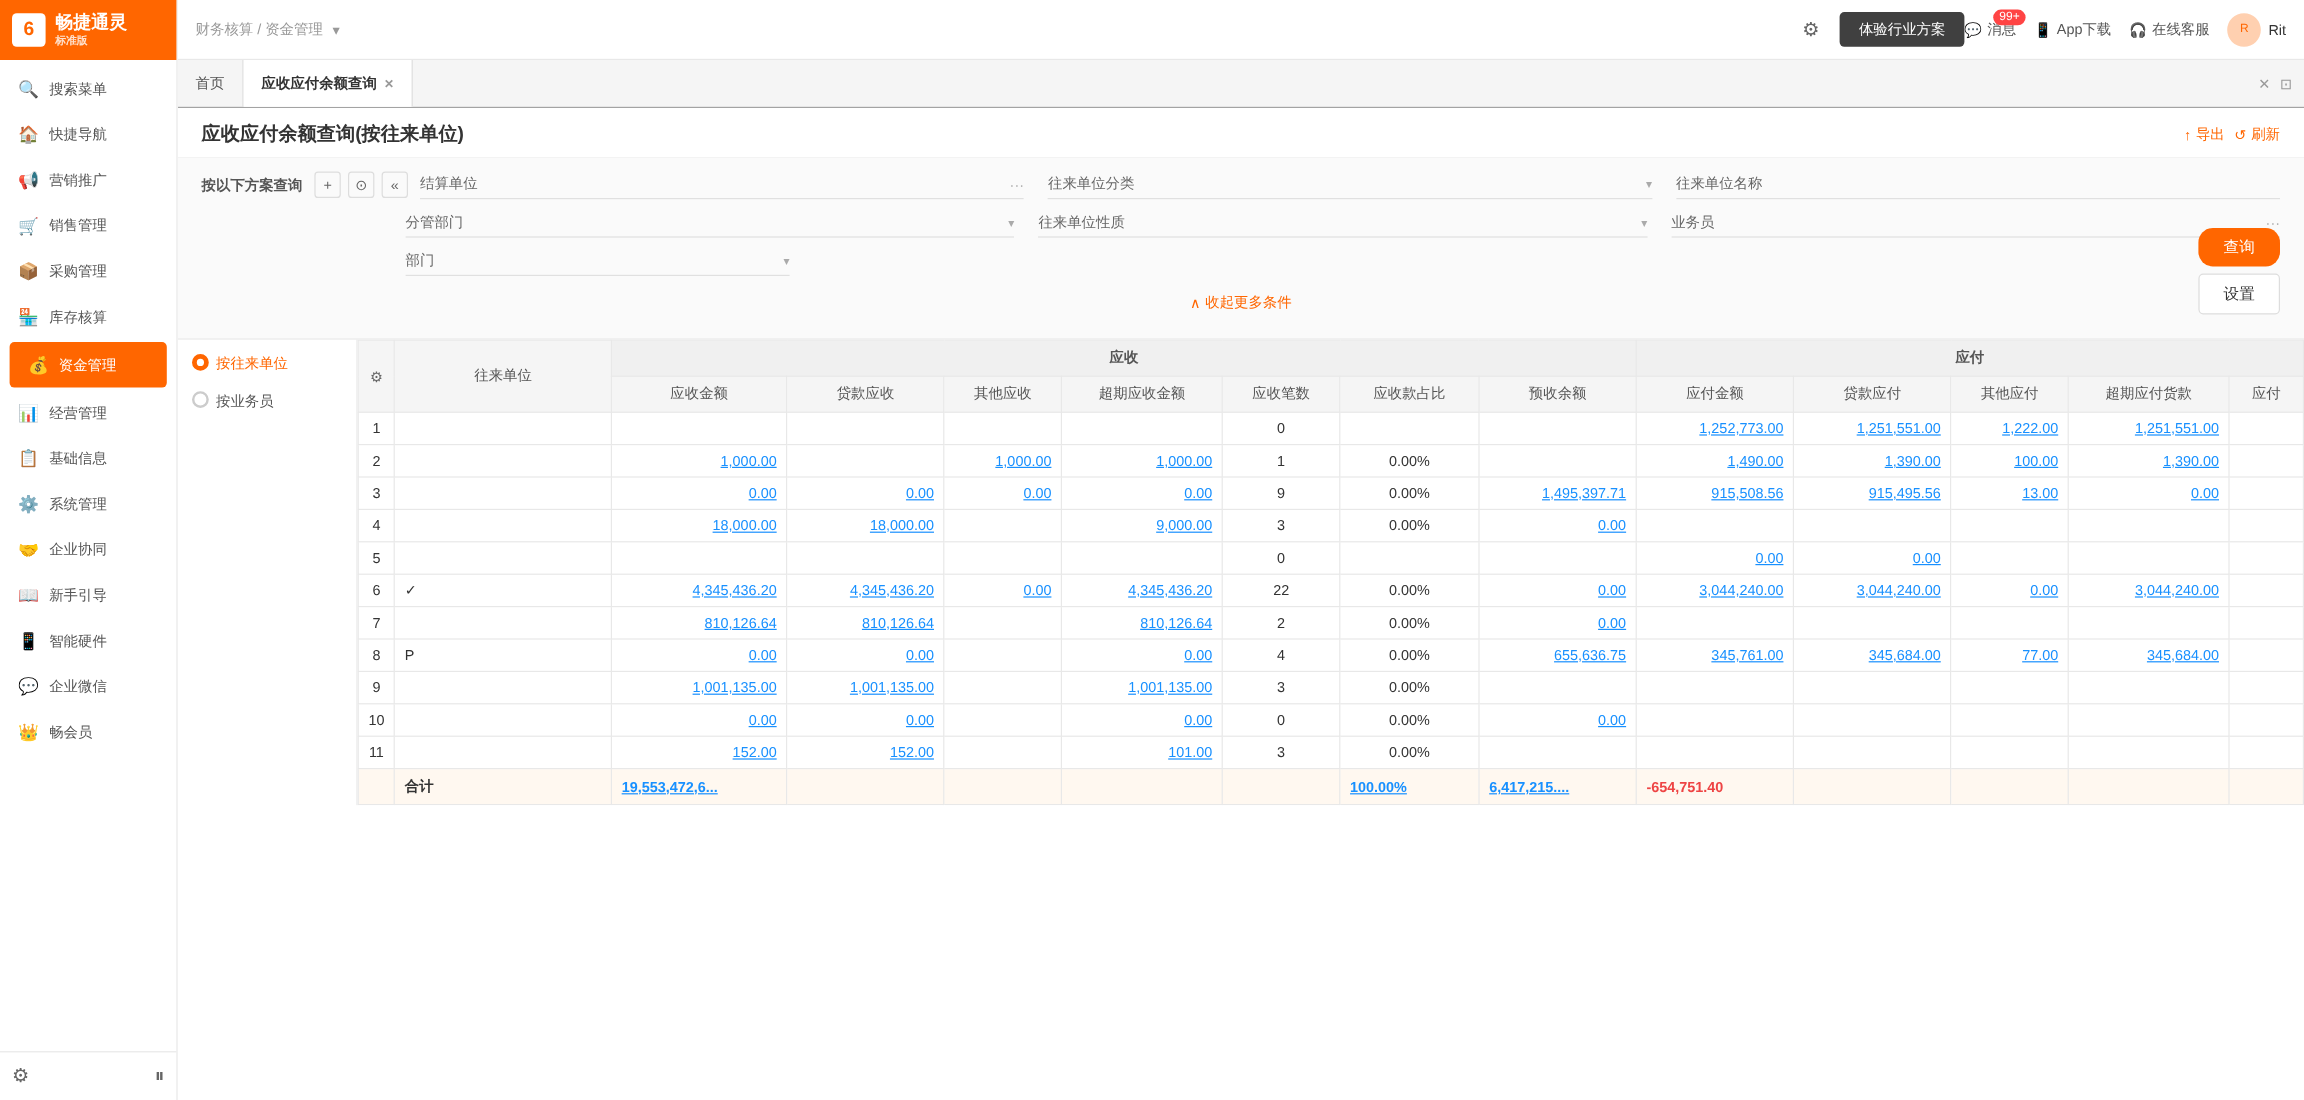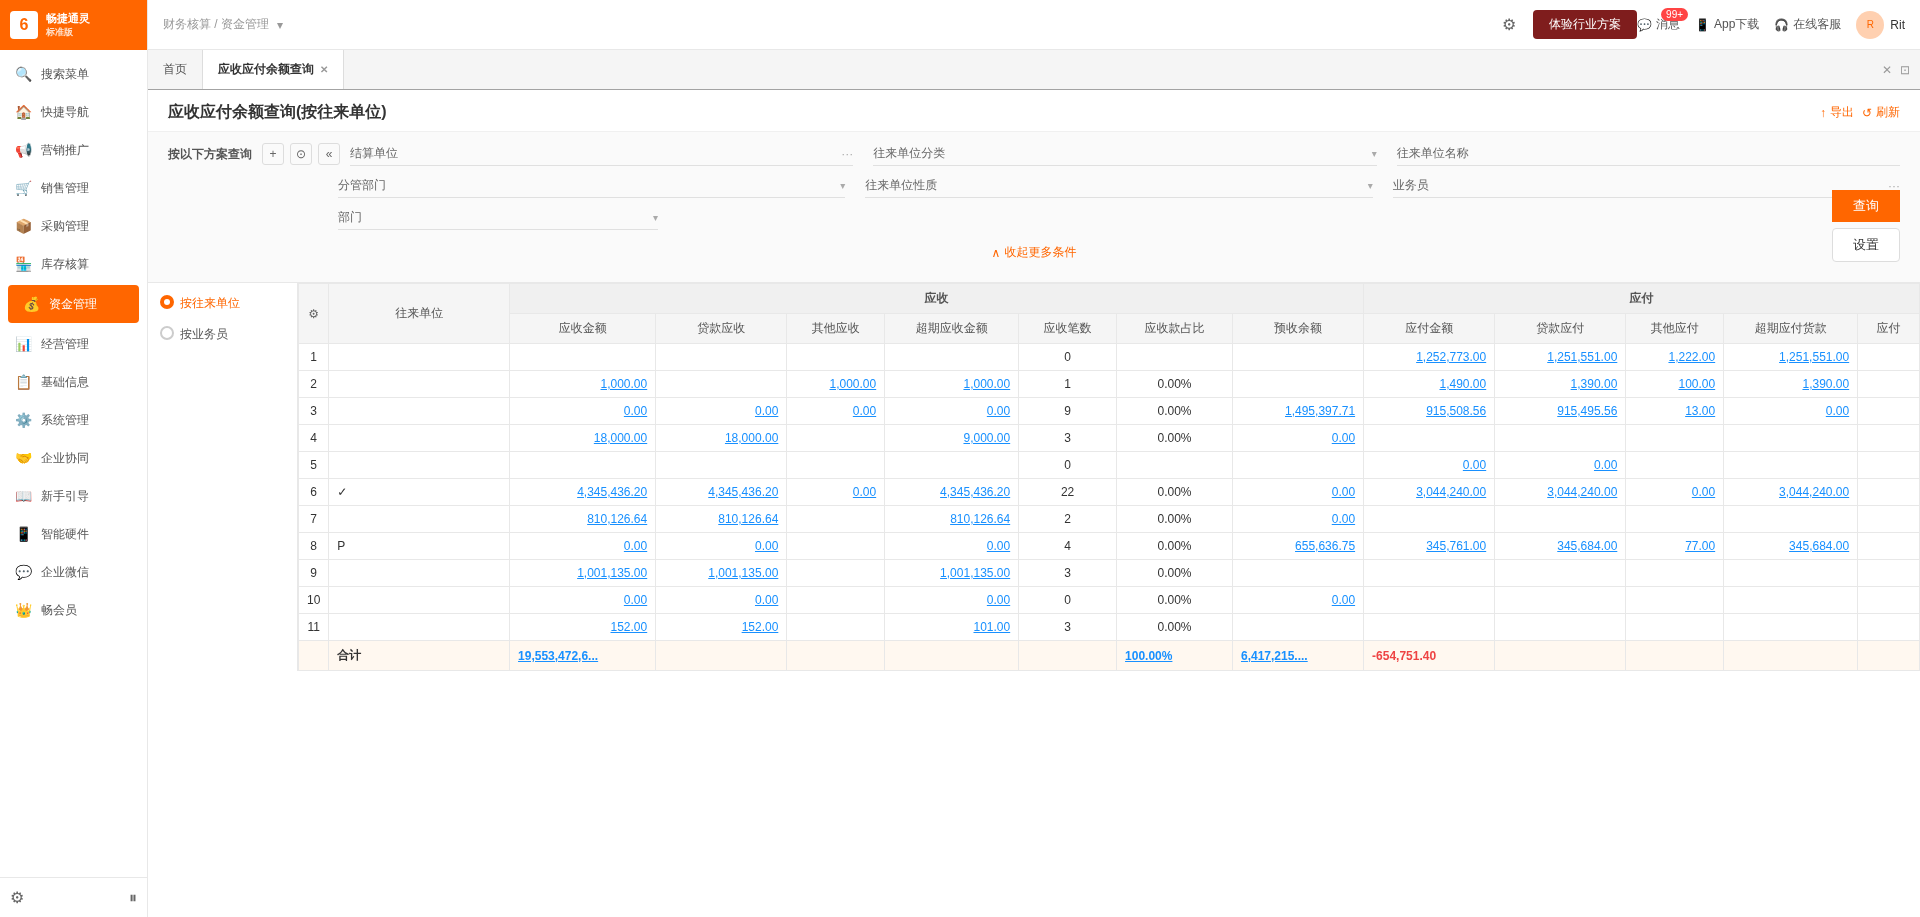--- a/index.html
+++ b/index.html
@@ -13,21 +13,21 @@
     }
     .sidebar-logo {
       height: 50px; background: #ff6600; display: flex; align-items: center; padding: 0 10px;
       color: #fff; font-size: 14px; font-weight: bold;
     }
     .sidebar-logo .logo-icon {
       width: 28px; height: 28px; background: #fff; border-radius: 4px;
       display: flex; align-items: center; justify-content: center;
       color: #ff6600; font-size: 16px; font-weight: bold; margin-right: 8px;
     }
-    .sidebar-logo .logo-text { font-size: 11px; line-height: 1.3; }
+    .sidebar-logo .logo-text { font-size: 15px; line-height: 1.3; }
     .sidebar-logo .logo-sub { font-size: 9px; opacity: 0.8; }
     .sidebar-menu { flex: 1; overflow-y: auto; padding: 5px 0; }
     .sidebar-item {
       display: flex; align-items: center; padding: 10px 15px; cursor: pointer;
       color: #555; transition: background 0.2s;
     }
     .sidebar-item.active { background: #ff6600; color: #fff; border-radius: 4px; margin: 2px 8px; }
     .sidebar-item .icon { width: 18px; height: 18px; margin-right: 8px; display: flex; align-items: center; justify-content: center; font-size: 14px; }
     .sidebar-item .label { font-size: 12px; }
     .sidebar-bottom {
@@ -40,21 +40,21 @@
       position: fixed; left: 148px; top: 0; right: 0; height: 50px;
       background: #fff; border-bottom: 1px solid #e8e8e8;
       display: flex; align-items: center; padding: 0 15px; z-index: 100;
     }
     .header-breadcrumb {
       display: flex; align-items: center; gap: 8px; flex: 1;
       color: #999; font-size: 12px;
     }
     .header-center { display: flex; align-items: center; gap: 10px; }
     .header-btn-orange {
-      background: #7f1d1d; color: #fff; border: none; padding: 6px 16px;
+      background: #404040; color: #fff; border: none; padding: 6px 16px;
       border-radius: 4px; cursor: pointer; font-size: 12px;
     }
     .header-gear {
       width: 28px; height: 28px; display: flex; align-items: center;
       justify-content: center; cursor: pointer; color: #666; font-size: 16px;
     }
     .header-right { display: flex; align-items: center; gap: 15px; margin-left: auto; }
     .header-right .msg-btn { display: flex; align-items: center; gap: 4px; cursor: pointer; color: #555; font-size: 12px; position: relative; }
     .badge { background: #ff4444; color: #fff; border-radius: 10px; padding: 1px 5px; font-size: 10px; position: absolute; top: -8px; right: -8px; }
     .user-avatar { width: 28px; height: 28px; background: #ddd; border-radius: 50%; }
@@ -340,21 +340,21 @@
         <span class="arrow">▾</span>
       </div>
     </div>
     <div style="display:flex;justify-content:center;margin-top:5px;margin-bottom:5px;">
       <div class="collapse-btn">
         <span>∧</span>
         <span>收起更多条件</span>
       </div>
     </div>
     <div style="position:absolute;right:20px;top:100px;display:flex;flex-direction:column;gap:6px;">
-      <button style="background:#ff6600;color:#fff;border:none;padding:7px 20px;border-radius:0;cursor:pointer;font-size:13px;">查询</button>
+      <button style="background:#ff6600;color:#fff;border:none;padding:7px 20px;border-radius:12px;cursor:pointer;font-size:13px;">查询</button>
       <button style="background:#fff;color:#333;border:1px solid #ddd;padding:7px 20px;border-radius:4px;cursor:pointer;font-size:13px;">设置</button>
     </div>
   </div>
 
   <div style="display:flex;border-top:1px solid #e8e8e8;">
 
     <div class="filter-methods">
       <div class="filter-method-item active">
         <div class="fmi-circle orange">
           <div class="fmi-dot"></div>

